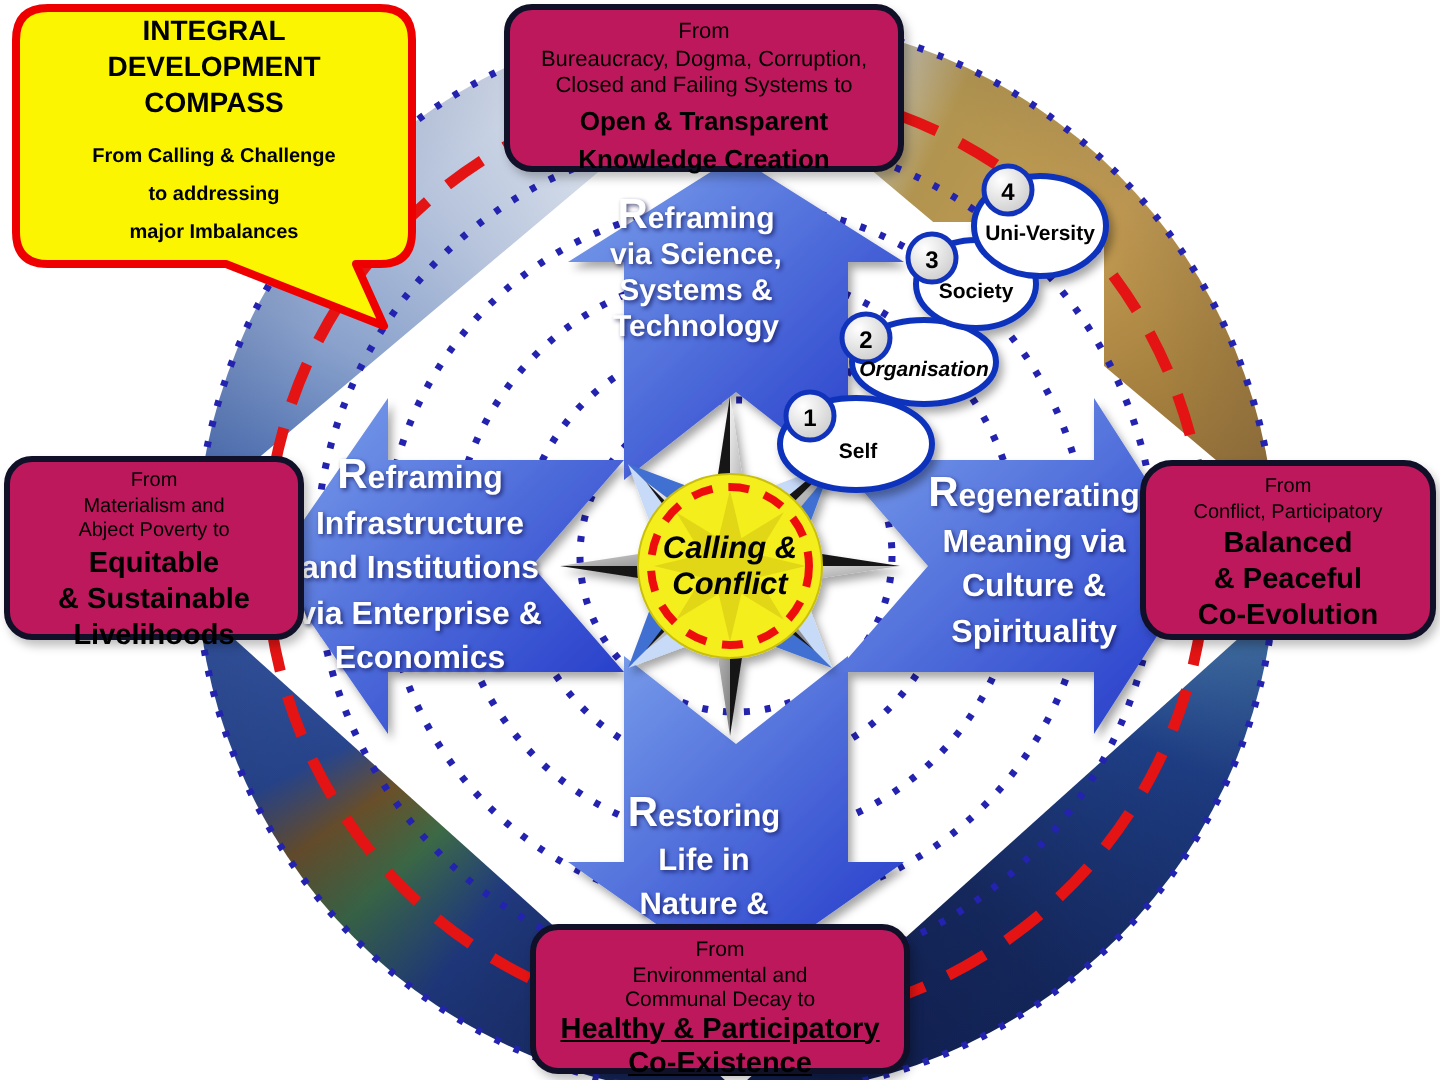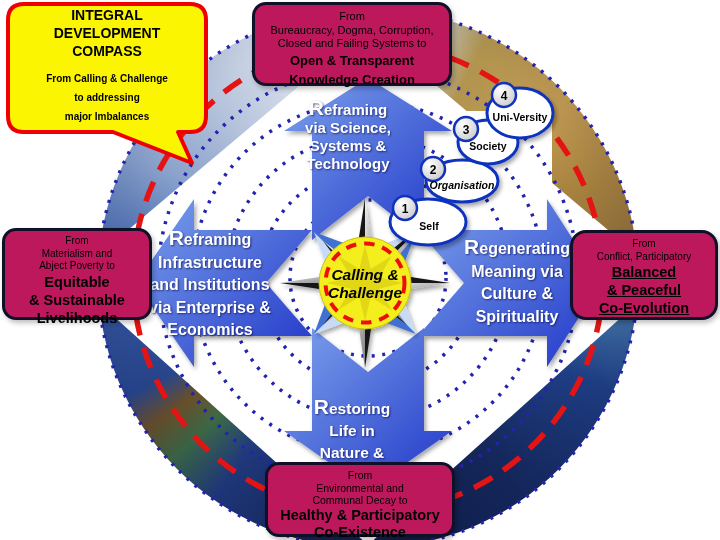--- a/index.html
+++ b/index.html
@@ -38,24 +38,24 @@
   .ybox .main{font-weight:bold;}
   .ybox div{white-space:nowrap;}
   .box-top{left:252px;top:2px;width:200px;height:84px;padding-top:5px;}
   .box-top .pre{font-size:11px;line-height:13.5px;}
   .box-top .main{font-size:13px;line-height:19px;}
   .box-left{left:2px;top:228px;width:150px;height:92px;padding-top:4px;}
   .box-left .pre{font-size:10px;line-height:12.5px;}
   .box-left .main{font-size:14.5px;line-height:18px;}
   .box-right{left:570px;top:230px;width:148px;height:90px;padding-top:5px;border-radius:16px;}
   .box-right .pre{font-size:10px;line-height:12.5px;}
-  .box-right .main{font-size:14.5px;line-height:18px;text-decoration:underline;}
+  .box-right .main{font-size:14.5px;line-height:18px;}
   .box-bottom{left:265px;top:462px;width:190px;height:75px;padding-top:4px;}
   .box-bottom .pre{font-size:10.5px;line-height:12.5px;}
-  .box-bottom .main{font-size:14.5px;line-height:17px;}
+  .box-bottom .main{font-size:14.5px;line-height:17px;text-decoration:underline;}
   .callout-text{left:8px;top:6px;width:198px;color:#000;font-weight:bold;}
   .callout-text .t{font-size:14px;line-height:18px;}
   .callout-text .gap{height:9px;}
   .callout-text .b{font-size:10px;line-height:19px;}
 </style>
 </head>
 <body>
 
 <div class="stage">
 
@@ -180,21 +180,21 @@
   </div>
   <div class="txt arrow-text s-text">
     <div><span class="lead">R</span><span>estoring</span></div>
     <div>Life in</div>
     <div>Nature &amp;</div>
     <div>Community</div>
   </div>
 
   <div class="txt center-label">
     <div>Calling &amp;</div>
-    <div>Challenge</div>
+    <div>Conflict</div>
   </div>
 
   <div class="txt bubble-num" style="left:405px;top:209px;">1</div>
   <div class="txt bubble-num" style="left:433px;top:170px;">2</div>
   <div class="txt bubble-num" style="left:466px;top:130px;">3</div>
   <div class="txt bubble-num" style="left:504px;top:96px;">4</div>
   <div class="txt bubble-label" style="left:429px;top:226px;">Self</div>
   <div class="txt bubble-label" style="left:462px;top:185px;font-style:italic;">Organisation</div>
   <div class="txt bubble-label" style="left:488px;top:146px;">Society</div>
   <div class="txt bubble-label" style="left:520px;top:117px;">Uni-Versity</div>

